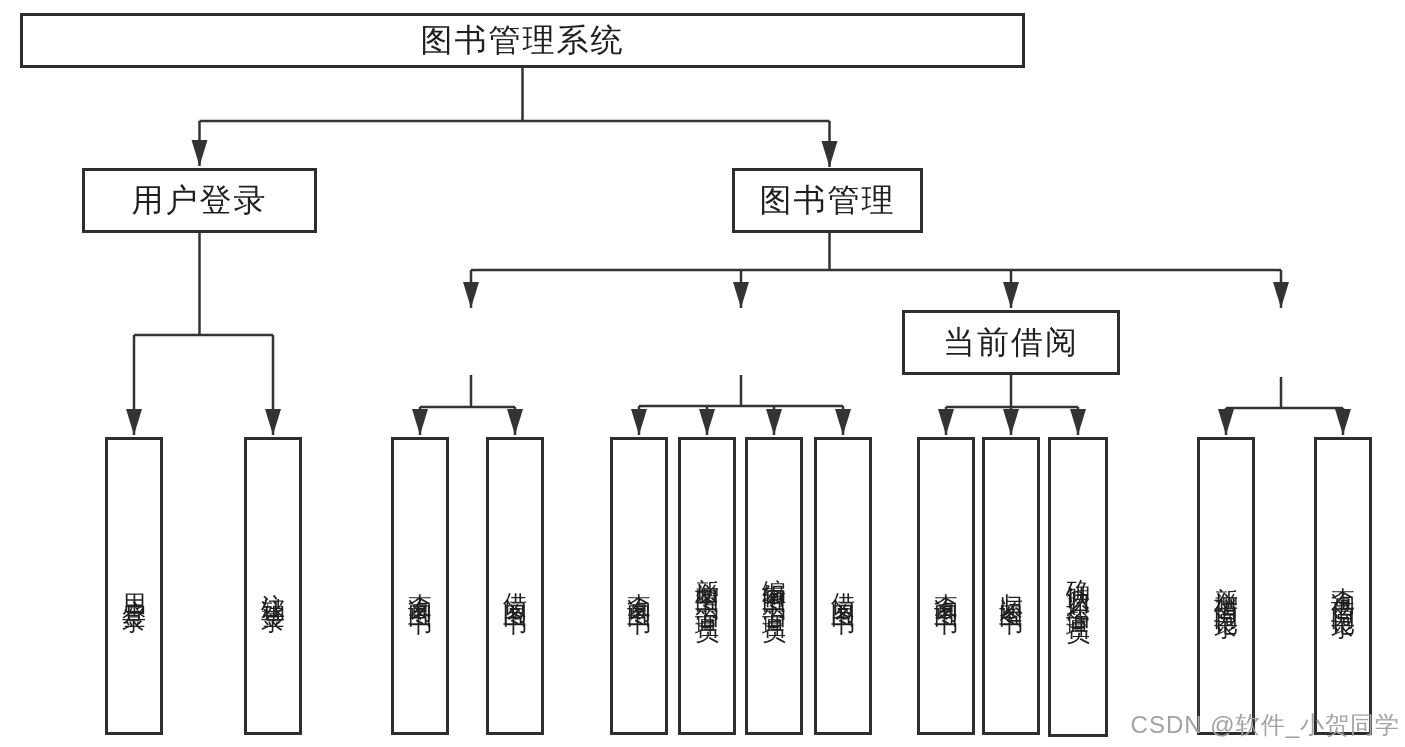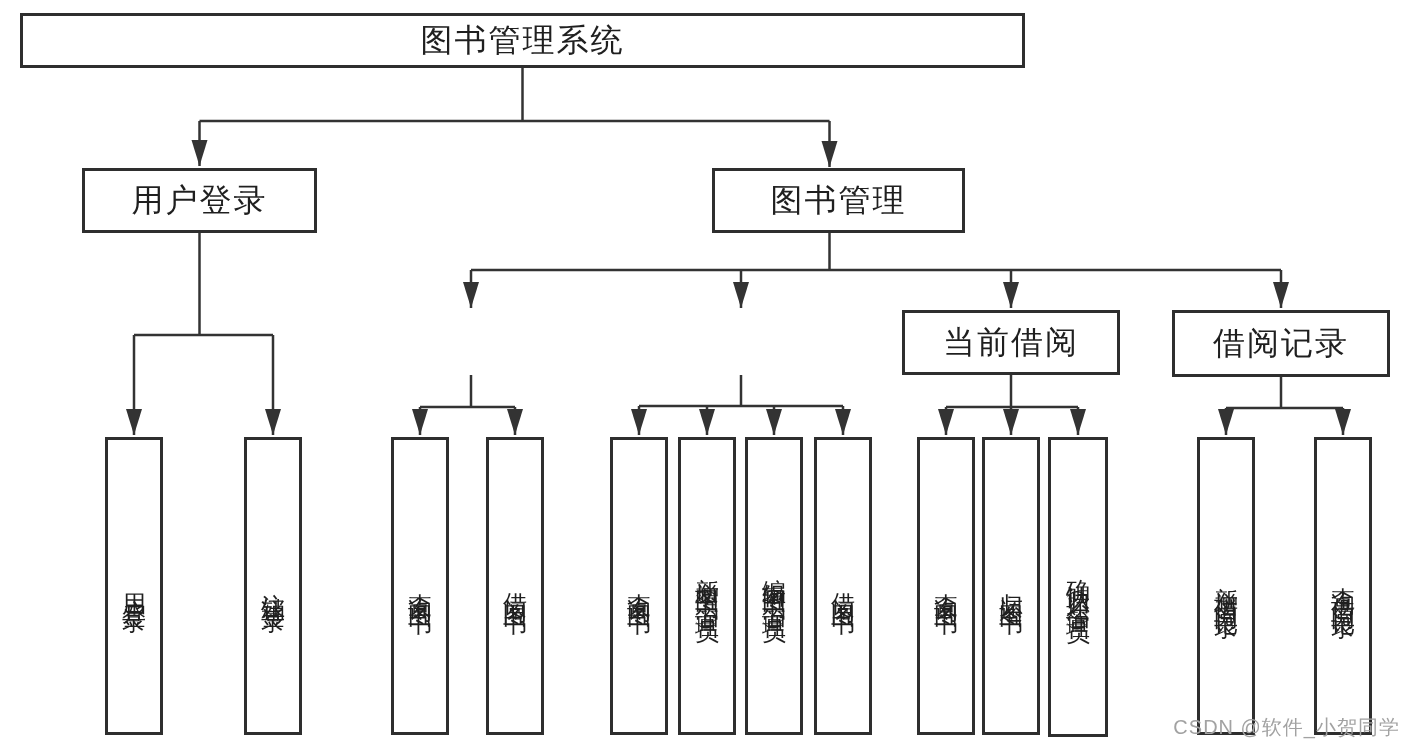--- a/index.html
+++ b/index.html
@@ -40,21 +40,21 @@
   .vbox {
     writing-mode: vertical-rl;
     font-size: 24px;
     letter-spacing: 6px;
     line-height: 1;
   }
   .watermark {
     position: absolute;
     right: 5px;
     bottom: 6px;
-    font-size: 20px;
+    font-size: 24px;
     letter-spacing: 1px;
     color: #a2a2a2;
     white-space: nowrap;
     z-index: 5;
   }
 </style>
 </head>
 <body>
 
 <div class="stage">
@@ -105,24 +105,23 @@
       <path d="M1281 377 V408"></path>
       <path d="M1226 408 H1343"></path>
       <path d="M1226 408 V435" marker-end="url(#arw)"></path>
       <path d="M1343 408 V435" marker-end="url(#arw)"></path>
     </g>
   </svg>
 
   <div class="box hbox" style="left:20px; top:13px; width:1005px; height:55px;">图书管理系统</div>
 
   <div class="box hbox" style="left:82px; top:168px; width:235px; height:65px;">用户登录</div>
-  <div class="box hbox" style="left:712px; top:168px; width:253px; height:65px;">图书管理</div>
+  <div class="box hbox" style="left:732px; top:168px; width:191px; height:65px;">图书管理</div>
 
   <div class="box hbox" style="left:902px; top:310px; width:218px; height:65px;">当前借阅</div>
-  <div class="box hbox" style="left:1172px; top:310px; width:218px; height:67px;">借阅记录</div>
 
   <div class="box vbox" style="left:105px; top:437px; width:58px; height:298px;">用户登录</div>
   <div class="box vbox" style="left:244px; top:437px; width:58px; height:298px;">注销登录</div>
 
   <div class="box vbox" style="left:391px; top:437px; width:58px; height:298px;">查询图书</div>
   <div class="box vbox" style="left:486px; top:437px; width:58px; height:298px;">借阅图书</div>
 
   <div class="box vbox" style="left:610px; top:437px; width:58px; height:298px;">查询图书</div>
   <div class="box vbox" style="left:678px; top:437px; width:58px; height:298px;">新增图书（管理员）</div>
   <div class="box vbox" style="left:745px; top:437px; width:58px; height:298px;">编辑图书（管理员）</div>

